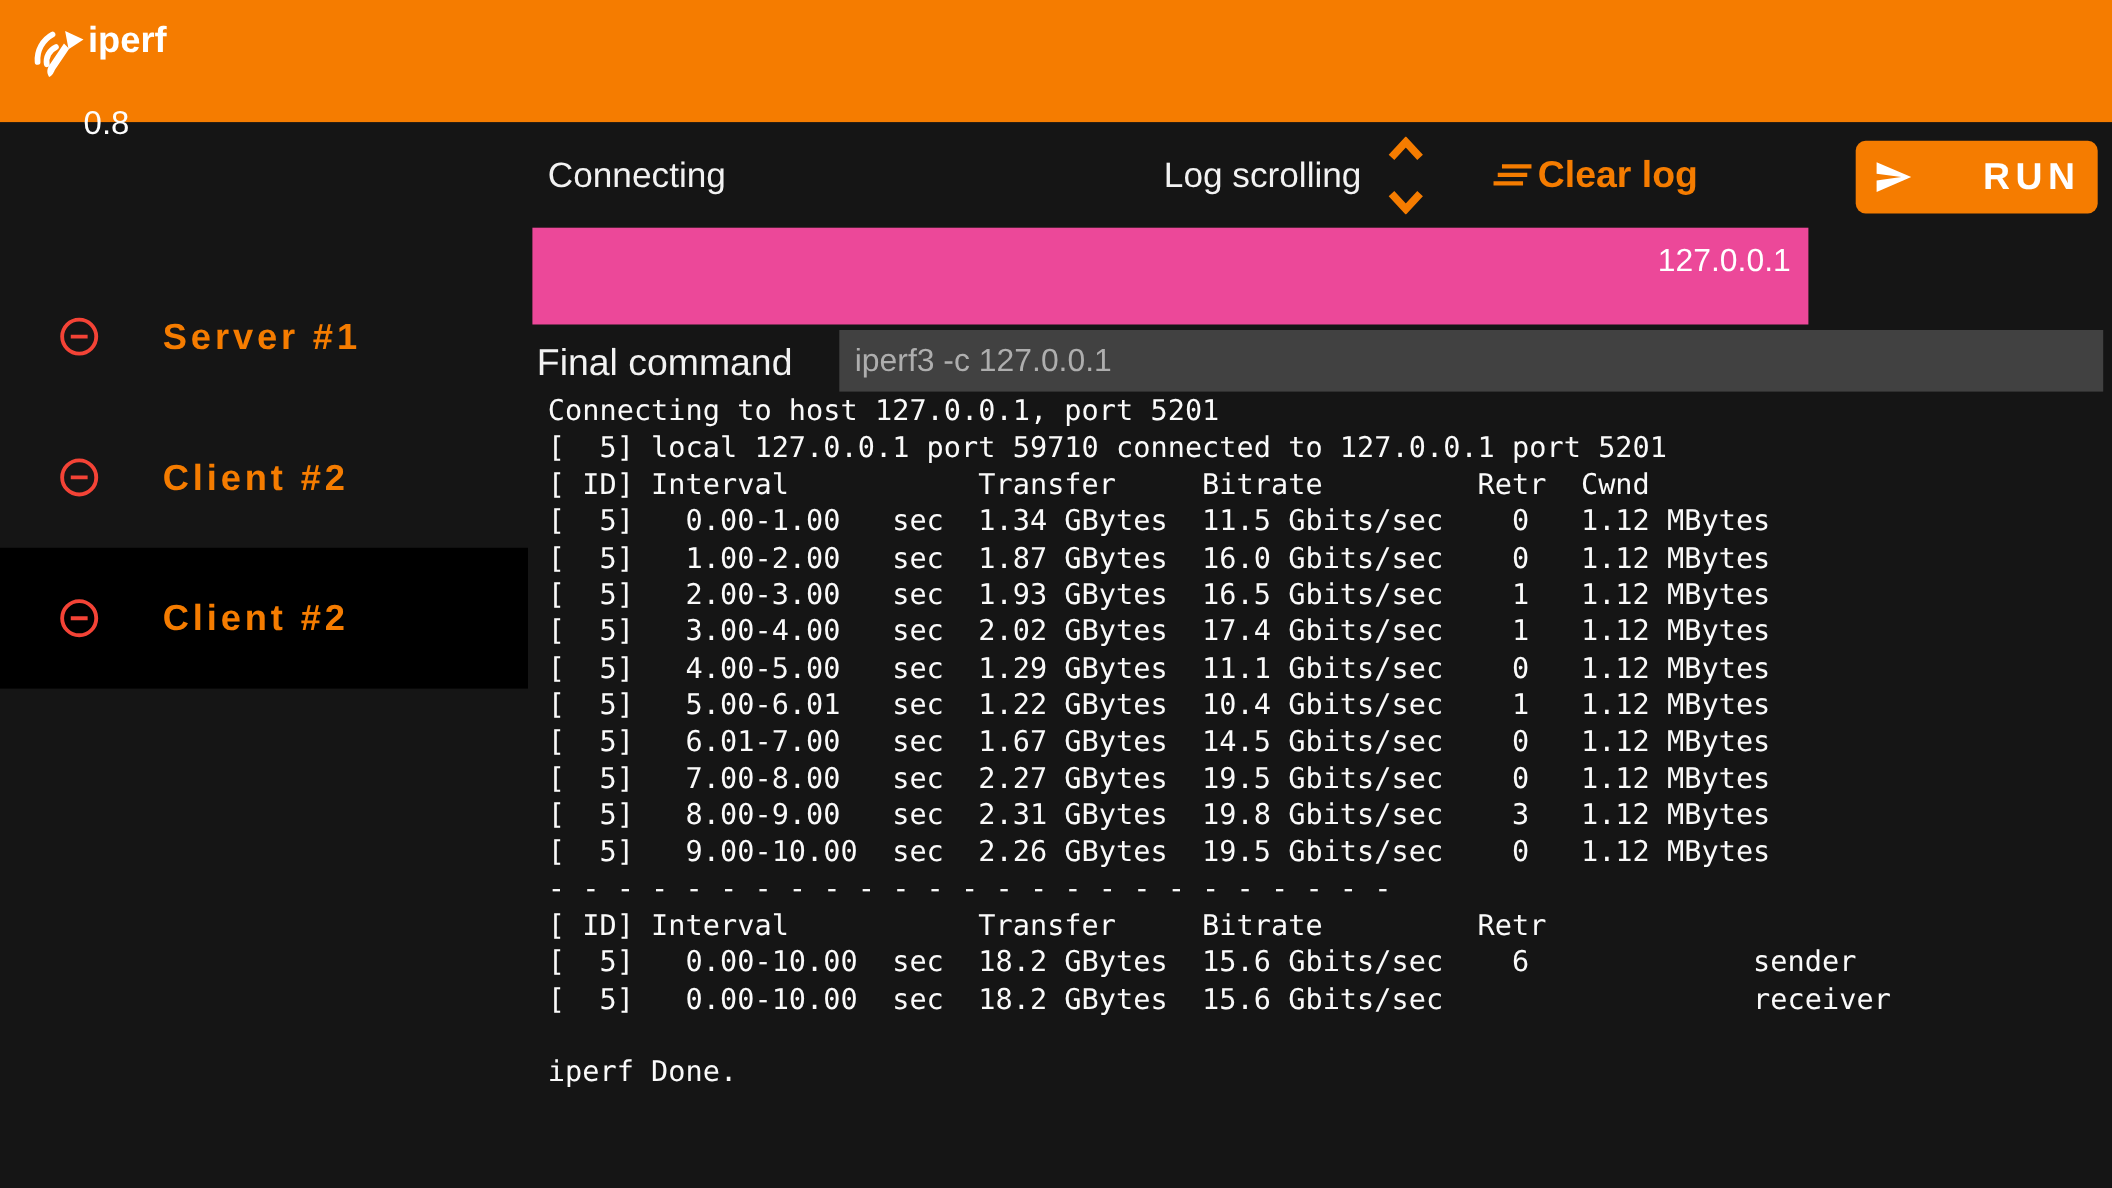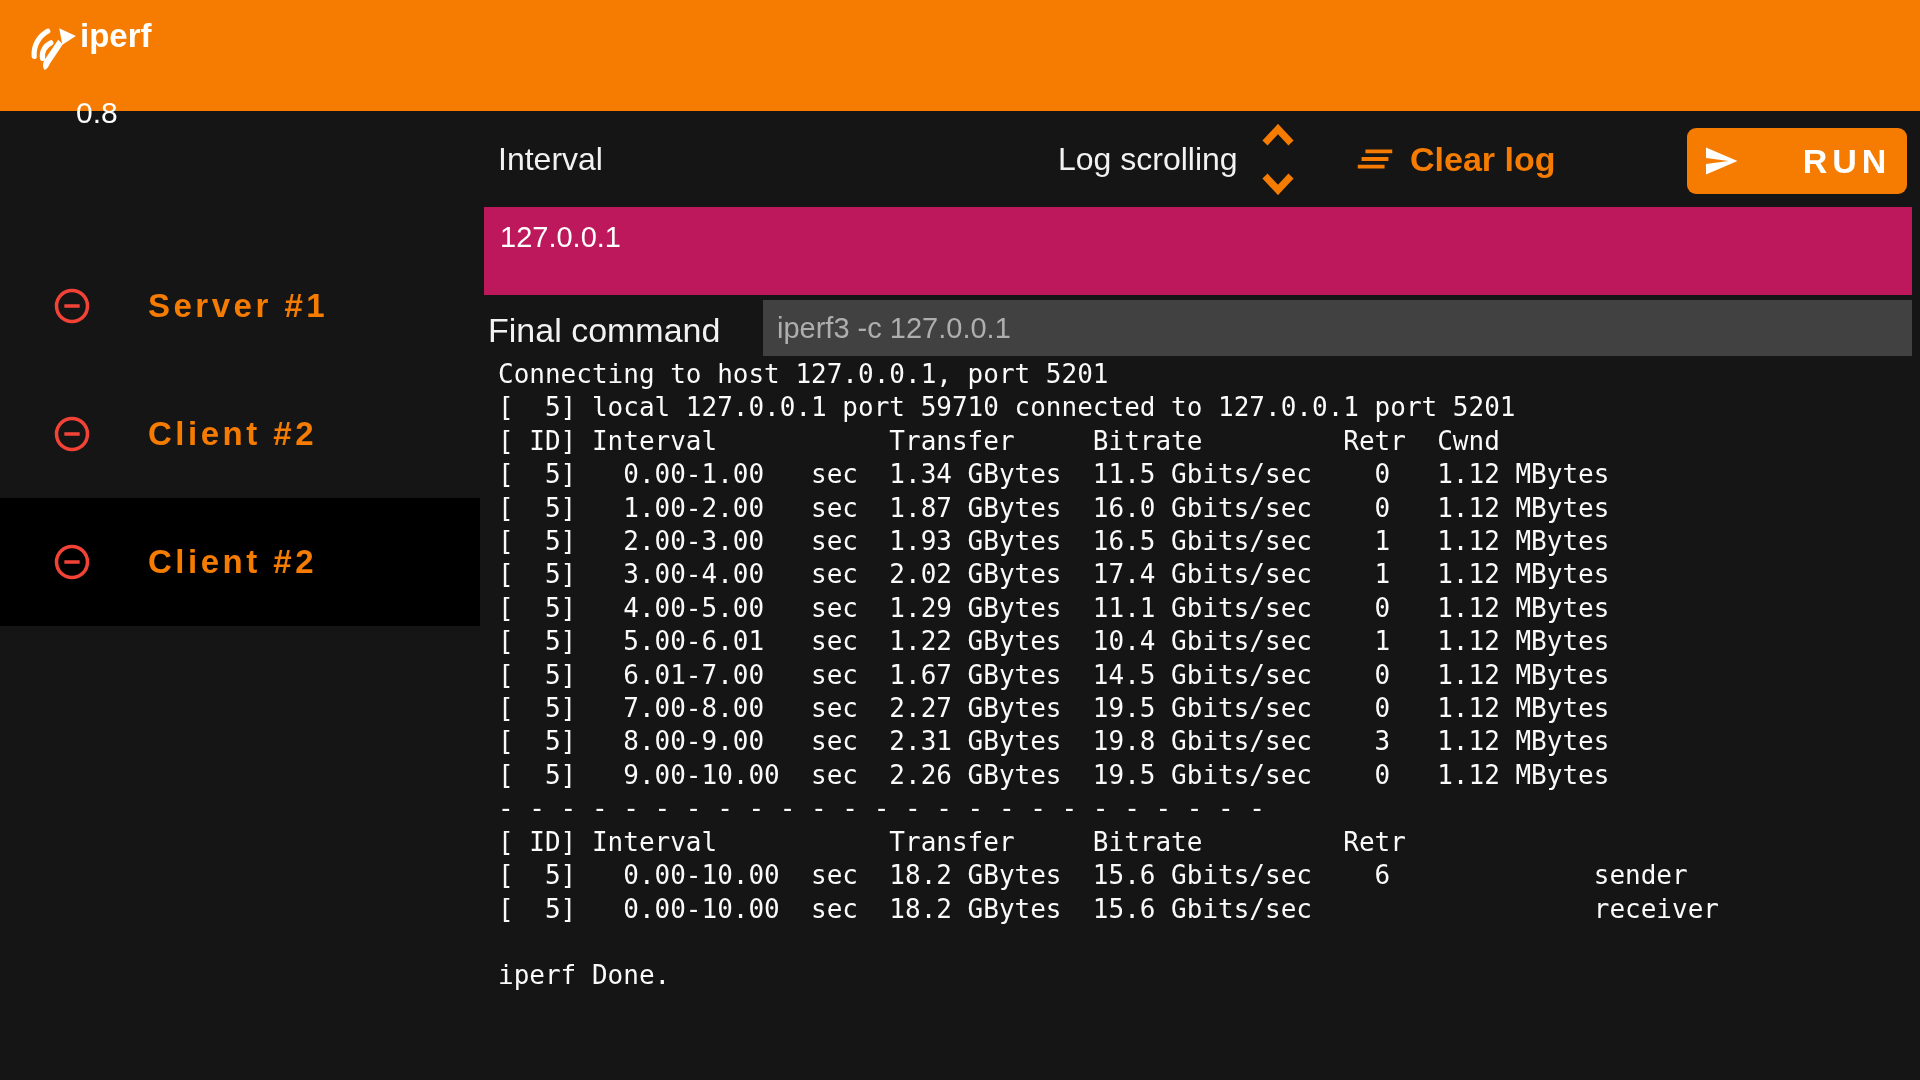--- a/index.html
+++ b/index.html
@@ -47,43 +47,44 @@
 
   
   .lbl { color: #f2f2f2; font-size: 32px; white-space: nowrap; }
   .arguments-label { position: absolute; left: 498px; top: 141px; }
   .logscroll-label { position: absolute; left: 1058px; top: 141px; }
   .scroll-btn { position: absolute; left: 1261px; width: 34px; height: 24px; cursor: pointer; }
   .scroll-up { top: 124px; }
   .scroll-down { top: 171px; }
   .clearlog-btn {
     position: absolute; left: 1352px; top: 124px; height: 70px;
-    display: flex; align-items: center; gap: 12px; cursor: pointer;
+    display: flex; align-items: center; cursor: pointer;
     background: none; border: none;
   }
   .clearlog-btn .clearlog-text {
     color: #F57C00; font-size: 34px; font-weight: bold; white-space: nowrap;
   }
   .run-btn {
     position: absolute; left: 1687px; top: 128px; width: 220px; height: 66px;
     background: #F57C00; border: none; border-radius: 9px;
     display: flex; align-items: center; justify-content: center; gap: 16px;
     cursor: pointer;
   }
   .run-btn .run-text {
     color: #ffffff; font-size: 34px; font-weight: bold; letter-spacing: 5px; margin-left: 48px;
   }
 
   
   .arguments-area {
-    position: absolute; left: 484px; top: 207px; width: 1428px; height: 88px;
-    background: #be185d; border: none; outline: none; resize: none;
+    position: absolute; left: 484px; top: 207px; width: 1160px; height: 88px;
+    background: #ec4899; border: none; outline: none; resize: none;
     color: #ffffff; font-size: 29px; line-height: 1.3;
     font-family: "Liberation Sans", "DejaVu Sans", sans-serif;
     padding: 12px 16px;
+    text-align: right;
   }
 
   
   .final-label {
     position: absolute; left: 488px; top: 311px;
     font-size: 34px; color: #f2f2f2; white-space: nowrap;
   }
   .final-input {
     position: absolute; left: 763px; top: 300px; width: 1149px; height: 56px;
     background: #414141; border: none; outline: none;
@@ -135,21 +136,21 @@
   </div>
     <div class="side-item active" style="top: 387px;">
     <svg class="remove-wrap" viewBox="0 0 24 24">
       <circle cx="12" cy="12" r="9.3" fill="none" stroke="#F44336" stroke-width="2.1"></circle>
       <line x1="7.4" y1="12" x2="16.6" y2="12" stroke="#F44336" stroke-width="2.1"></line>
     </svg>
     <span class="side-label">Client #2</span>
   </div>
   </nav>
 
-<div class="lbl arguments-label">Interval</div>
+<div class="lbl arguments-label">Connecting</div>
 <div class="lbl logscroll-label">Log scrolling</div>
 
 <svg class="scroll-btn scroll-up" viewBox="0 0 34 24">
   <polyline points="4,19 17,5 30,19" fill="none" stroke="#F57C00" stroke-width="7"></polyline>
 </svg>
 <svg class="scroll-btn scroll-down" viewBox="0 0 34 24">
   <polyline points="4,5 17,19 30,5" fill="none" stroke="#F57C00" stroke-width="7"></polyline>
 </svg>
 
 <button class="clearlog-btn">

